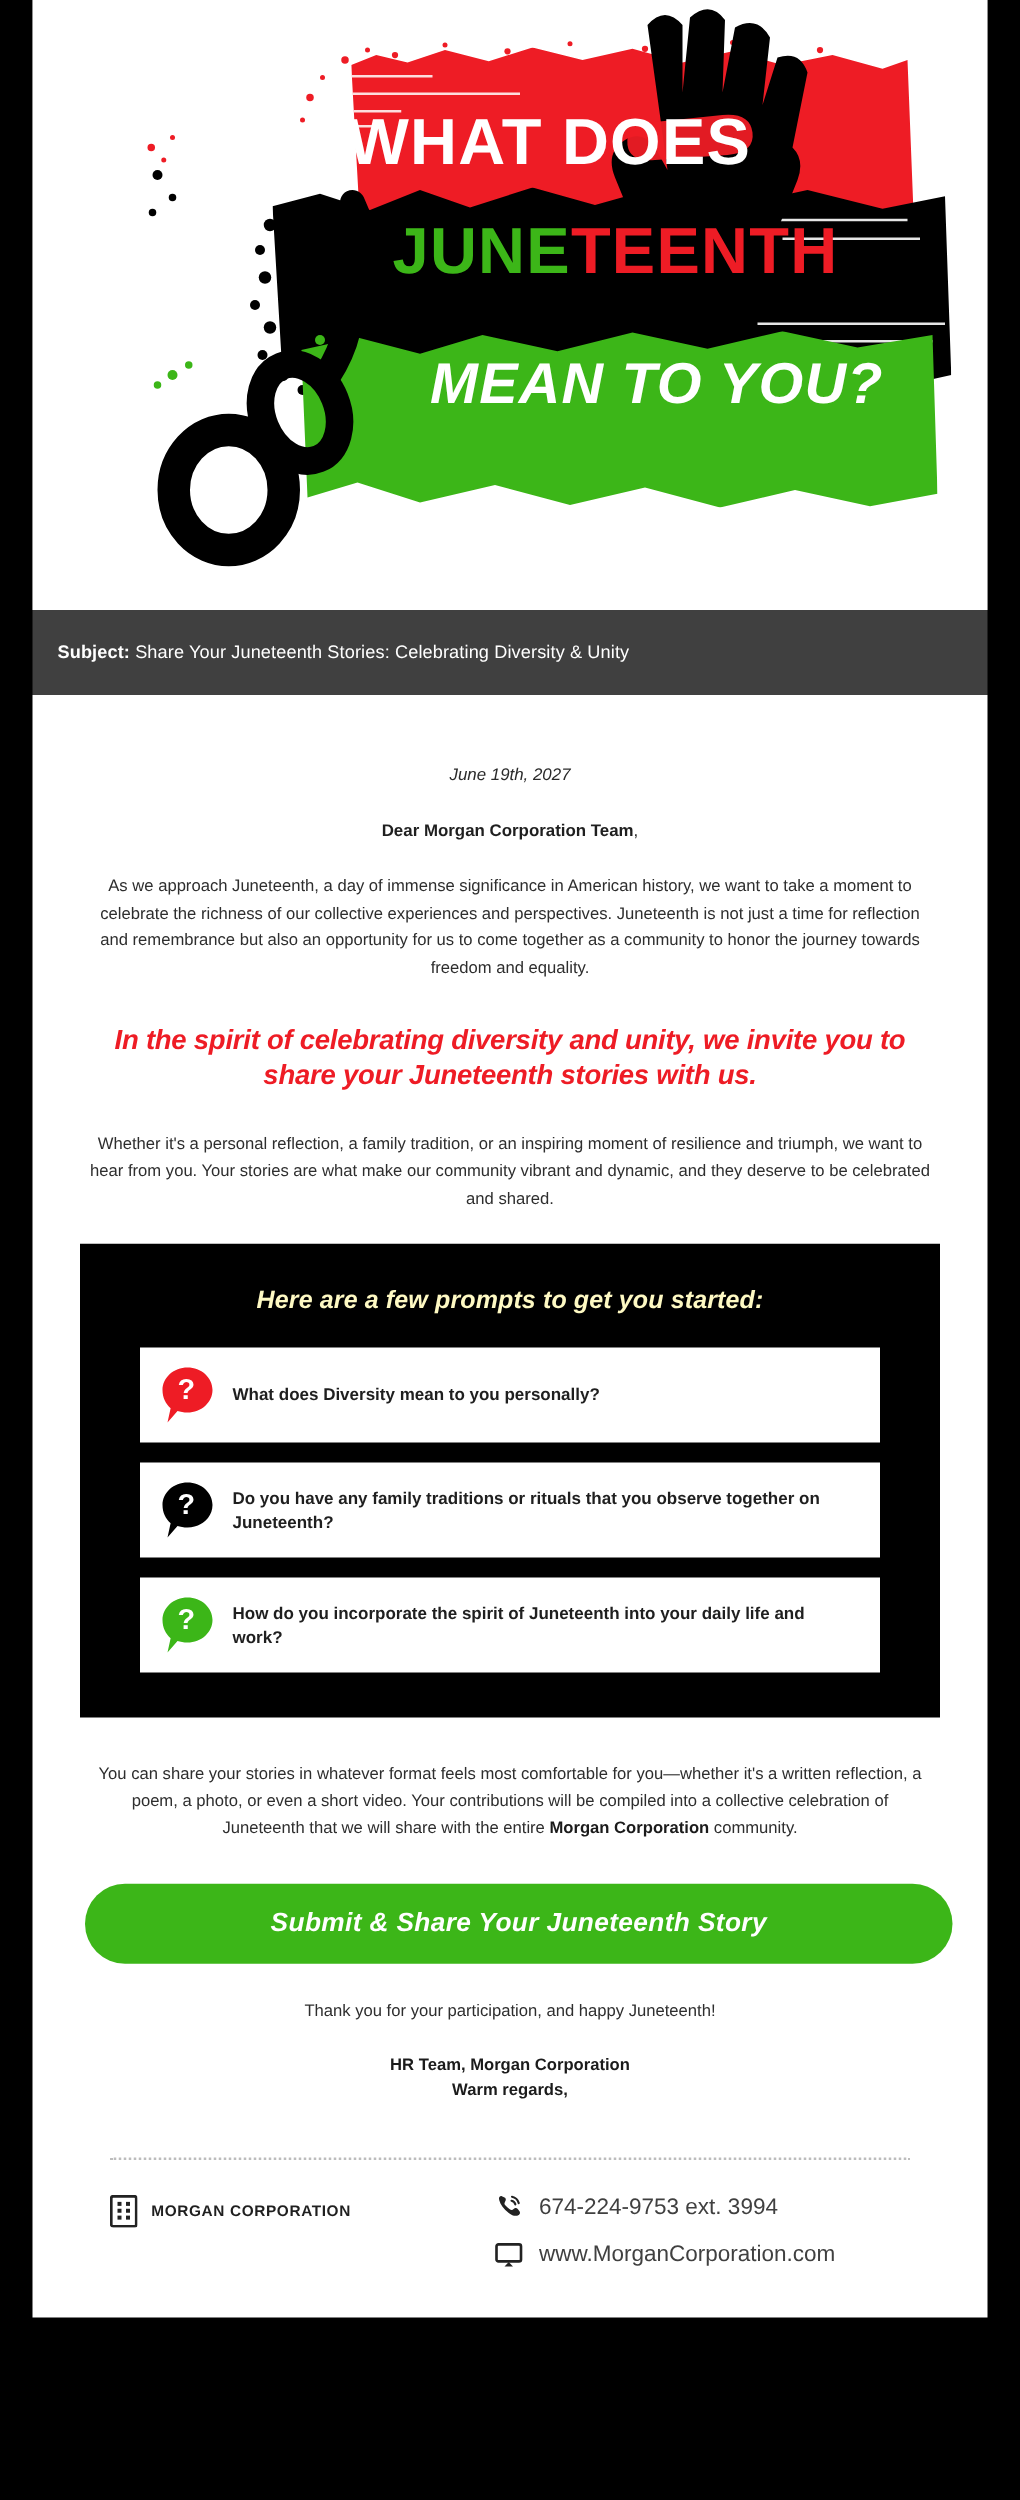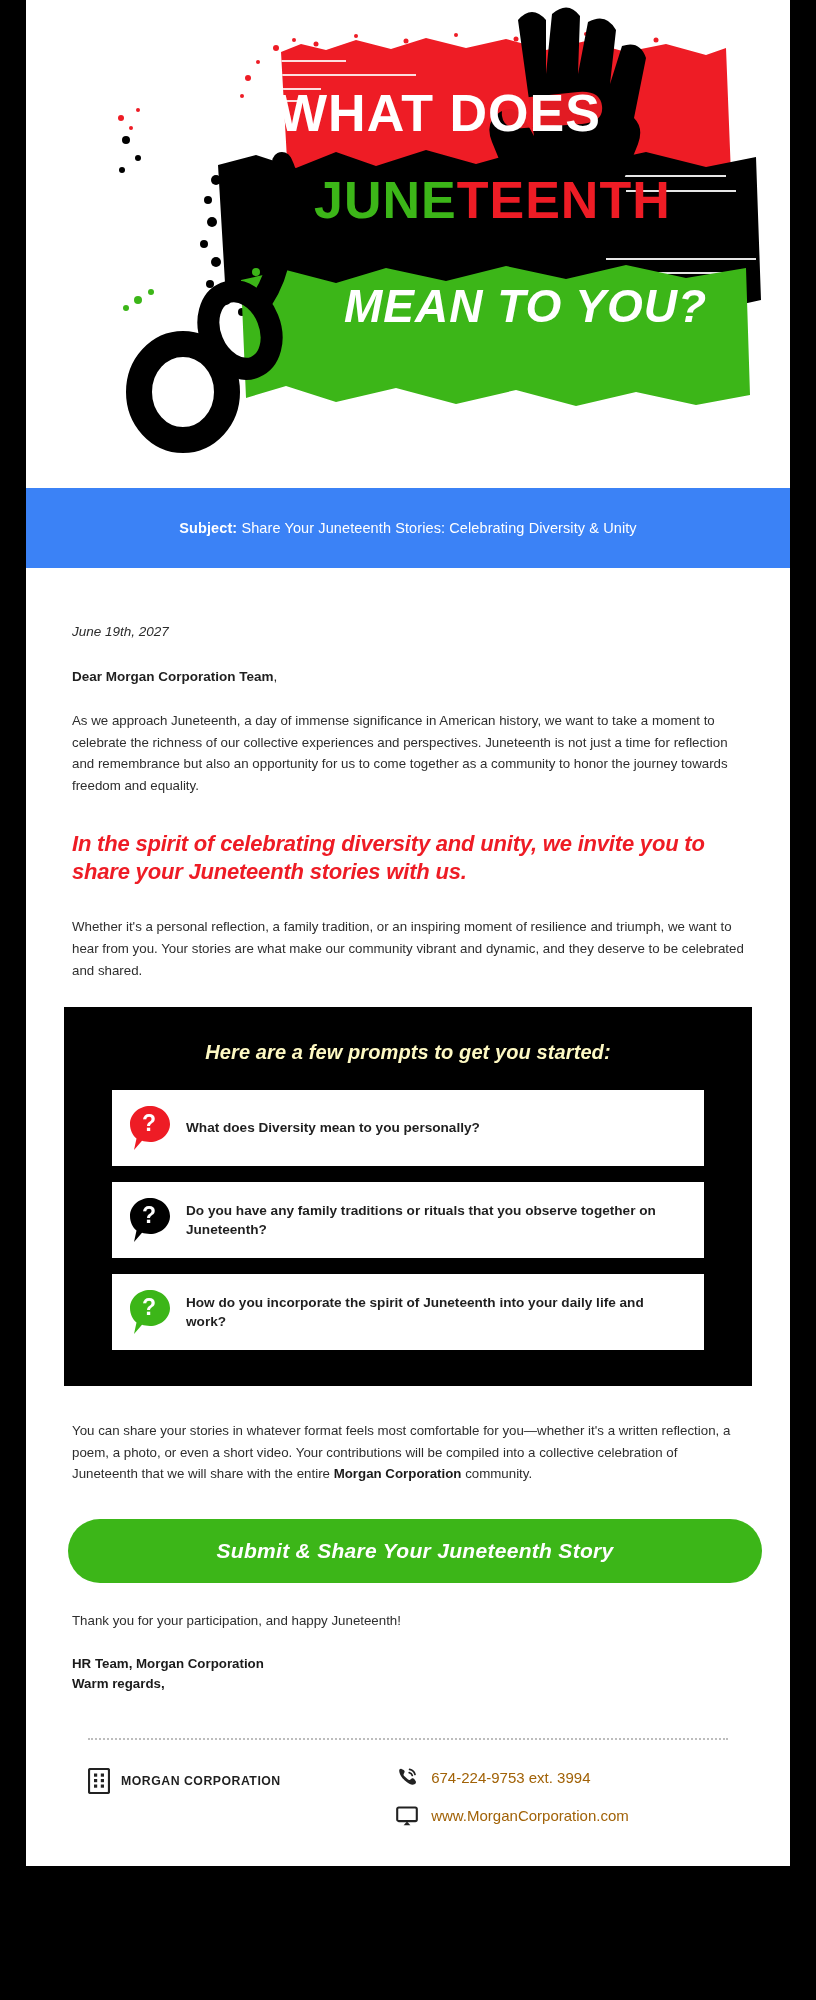--- a/index.html
+++ b/index.html
@@ -17,39 +17,39 @@
   .hero {
     background:#ffffff;
     height:488px;
     position:relative;
     overflow:hidden;
   }
   .hero svg { display:block; width:100%; height:100%; }
 
   
   .subject-band {
-    background:#3b82f6;
-    height:80px;
+    background:#404040;
+    height:68px;
     display:flex;
     align-items:center;
-    justify-content:center;
+    justify-content:flex-start;
     padding:0 20px;
   }
   .subject-text {
     color:#ffffff;
     font-size:14.5px;
     letter-spacing:.1px;
     text-align:center;
     white-space:nowrap;
   }
   .subject-text .lbl { font-weight:bold; }
 
   
   .card { background:#ffffff; padding:56px 0 0 0; }
-  .inner { padding:0 46px; }
+  .inner { padding:0 46px;text-align:center; }
 
   .date {
     font-style:italic;
     font-size:13.5px;
     color:#2b2b2b;
     margin-bottom:30px;
   }
   .salutation {
     font-size:13.5px;
     color:#1f1f1f;
@@ -147,21 +147,21 @@
   }
   .f-col-left { width:48%; display:flex; align-items:center; gap:11px; padding-top:2px; }
   .f-col-right { width:52%; display:flex; flex-direction:column; gap:14px; }
   .f-company {
     font-size:12.3px;
     font-weight:bold;
     letter-spacing:.5px;
     color:#1f1f1f;
   }
   .f-row { display:flex; align-items:center; gap:12px; }
-  .f-val { font-size:15px; color:#a16207; }
+  .f-val { font-size:18px; color:#404040; }
   .ico { flex:0 0 auto; display:block; }
 </style>
 </head>
 <body>
 
 <div class="page">
 
   <div class="hero">
     <svg viewBox="0 0 764 488" preserveAspectRatio="none">
       <defs>

